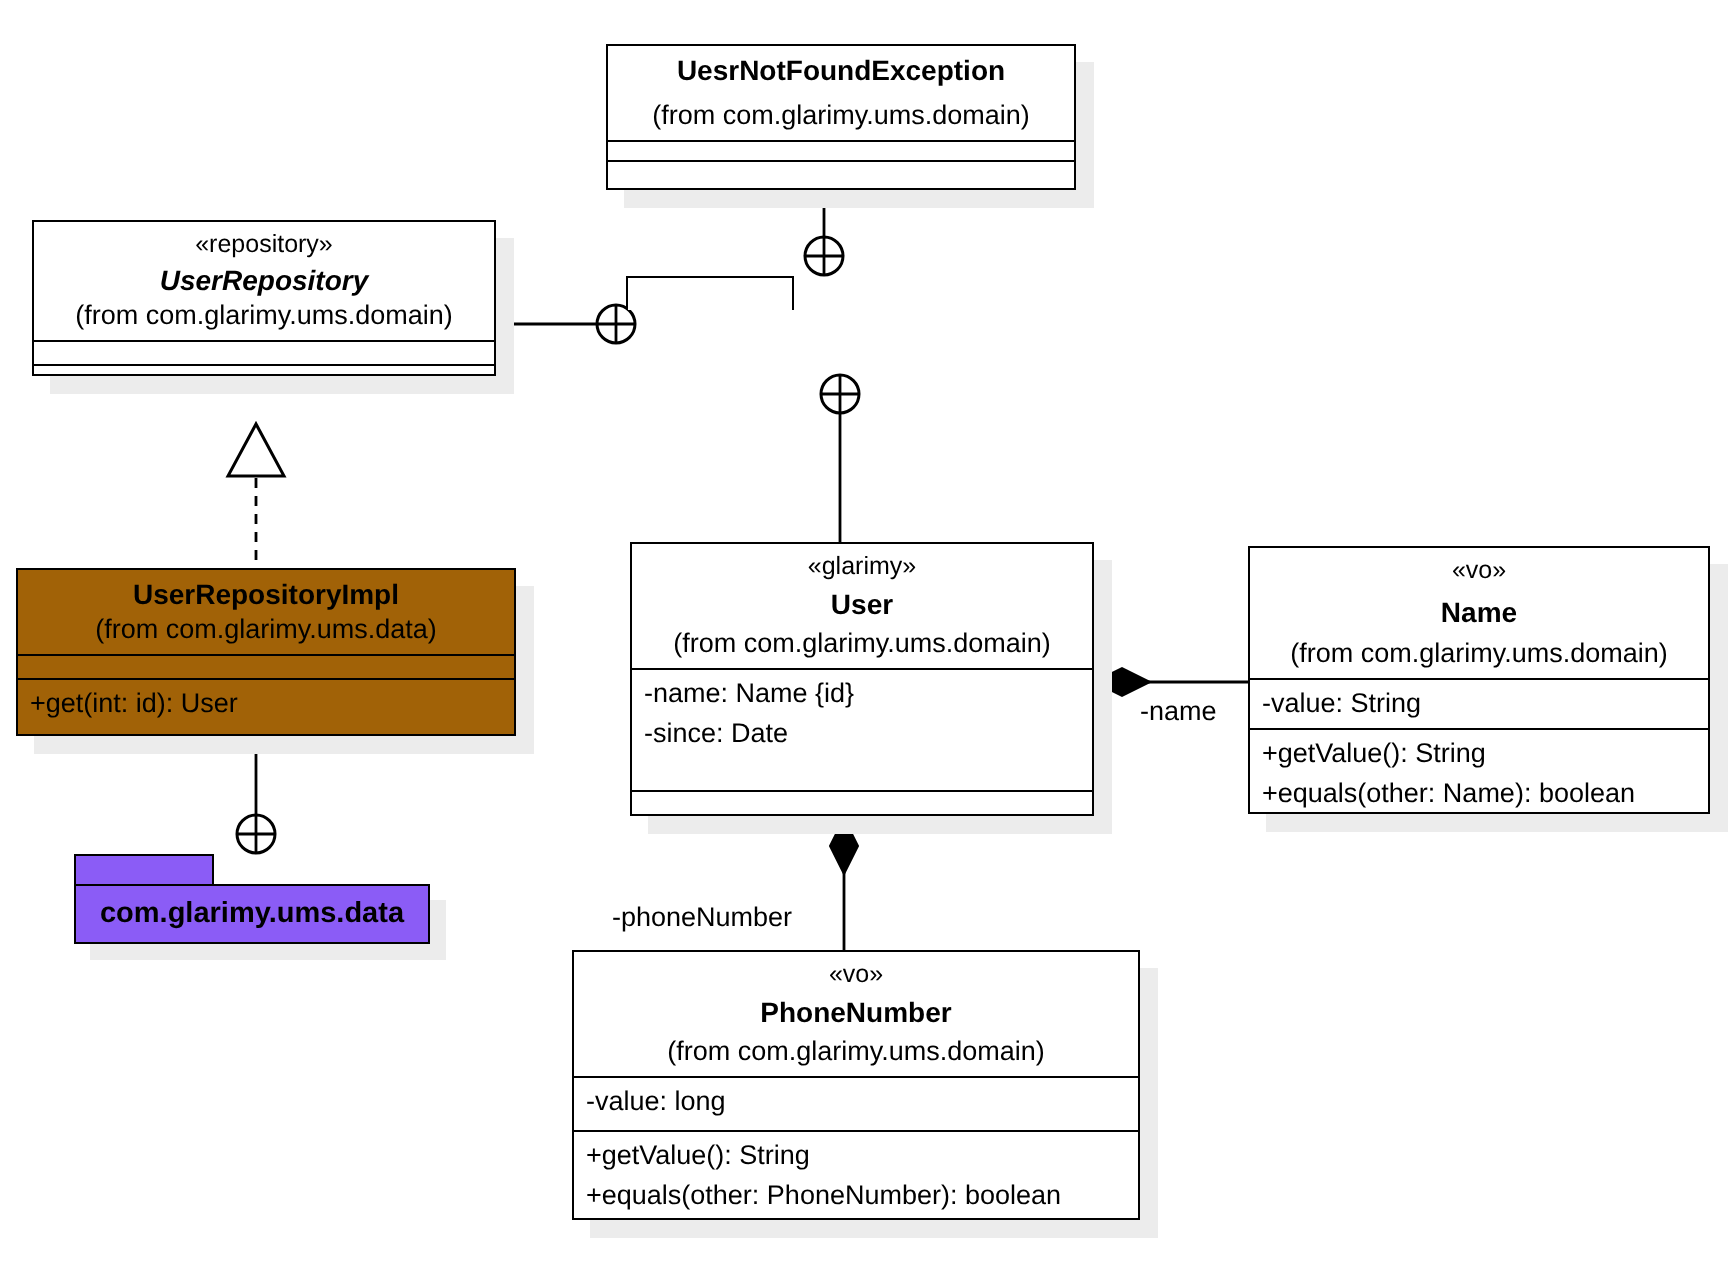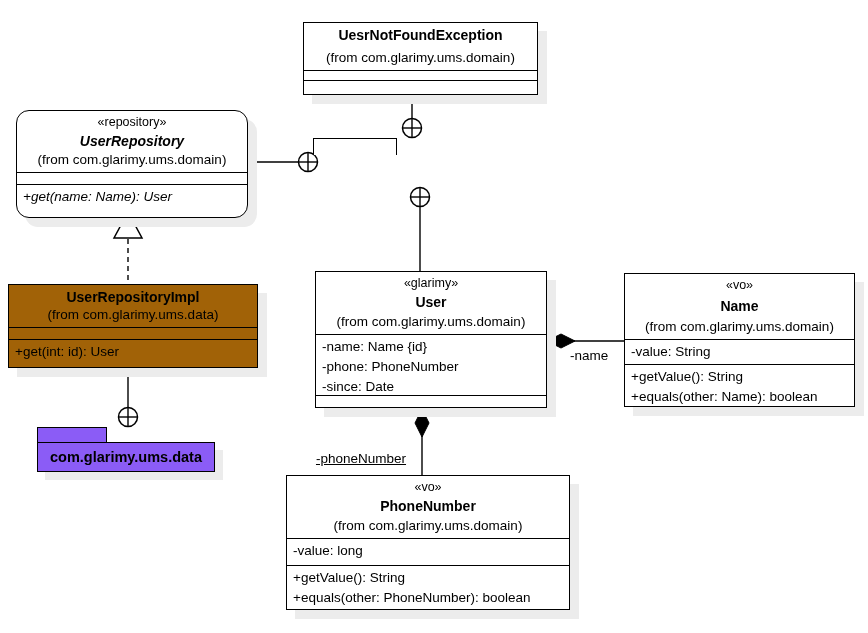--- a/index.html
+++ b/index.html
@@ -128,32 +128,32 @@
       <polygon points="547,341 561,334 575,341 561,348" fill="#000" stroke="#000"></polygon>
     </g>
 
     <g>
       <line x1="422" y1="408" x2="422" y2="475" stroke="#000" stroke-width="1.4"></line>
       <polygon points="422,409 415,423 422,437 429,423" fill="#000" stroke="#000"></polygon>
     </g>
   </svg>
 
   <div class="edge-label" style="left:570px; top:348px;">-name</div>
-  <div class="edge-label" style="left:306px; top:451px; width:110px; text-align:center;text-decoration:underline;">-phoneNumber</div>
+  <div class="edge-label" style="left:306px; top:451px; width:110px; text-align:left;">-phoneNumber</div>
 
   <div class="uml-class" style="left:303px; top:22px; width:235px; height:73px;">
     <div class="comp title-comp" style="height:47px;">
       <div class="cname">UesrNotFoundException</div>
       <div class="from">(from com.glarimy.ums.domain)</div>
     </div>
     <div class="comp" style="height:10px;"></div>
     <div class="comp" style="flex:1;"></div>
   </div>
 
-  <div class="uml-class" style="left:16px; top:110px; width:232px; height:108px;border-radius:13px;">
+  <div class="uml-class" style="left:16px; top:110px; width:232px; height:78px;">
     <div class="comp title-comp" style="height:61px;">
       <div class="stereotype">«repository»</div>
       <div class="cname italic">UserRepository</div>
       <div class="from">(from com.glarimy.ums.domain)</div>
     </div>
     <div class="comp" style="height:12px;"></div>
     <div class="comp members" style="flex:1;">
       <div class="member italic">+get(name: Name): User</div>
     </div>
   </div>
@@ -177,21 +177,20 @@
   </div>
 
   <div class="uml-class" style="left:315px; top:271px; width:232px; height:137px;">
     <div class="comp title-comp" style="height:62px;">
       <div class="stereotype">«glarimy»</div>
       <div class="cname">User</div>
       <div class="from">(from com.glarimy.ums.domain)</div>
     </div>
     <div class="comp members" style="height:61px;">
       <div class="member">-name: Name {id}</div>
-      <div class="member">-phone: PhoneNumber</div>
       <div class="member">-since: Date</div>
     </div>
     <div class="comp" style="flex:1;"></div>
   </div>
 
   <div class="uml-class" style="left:624px; top:273px; width:231px; height:134px;">
     <div class="comp title-comp" style="height:65px;">
       <div class="stereotype">«vo»</div>
       <div class="cname">Name</div>
       <div class="from">(from com.glarimy.ums.domain)</div>

